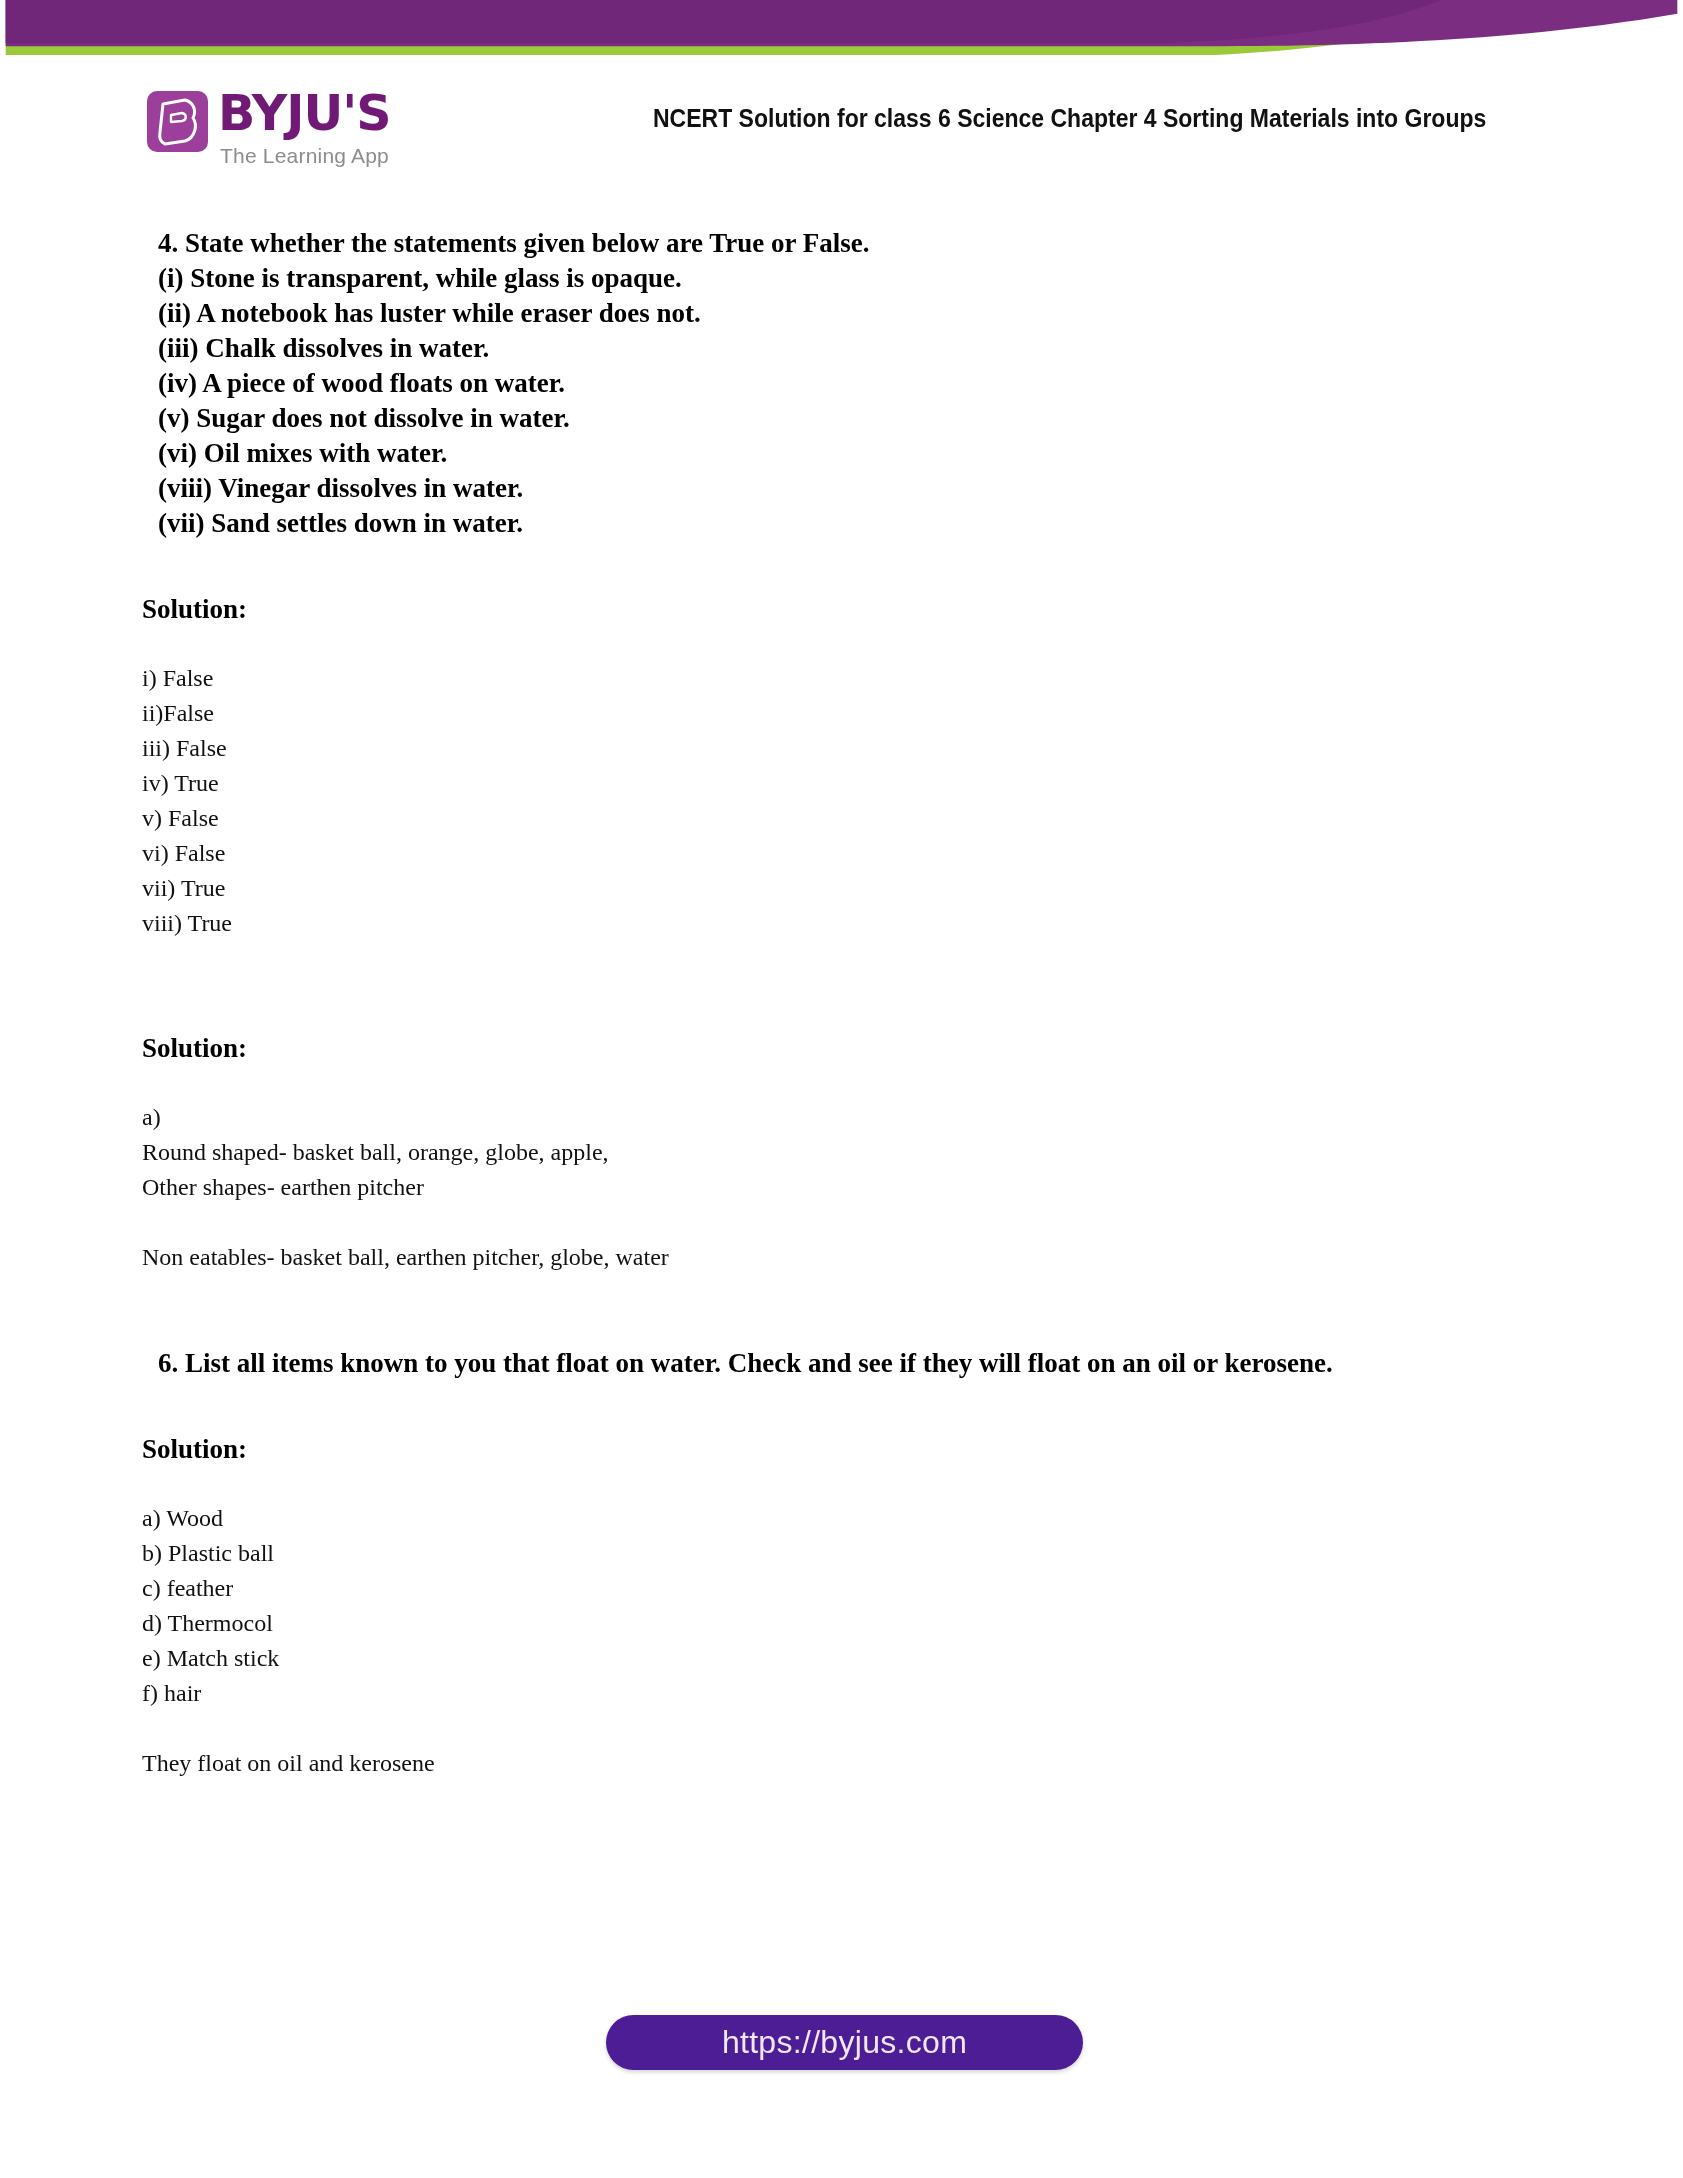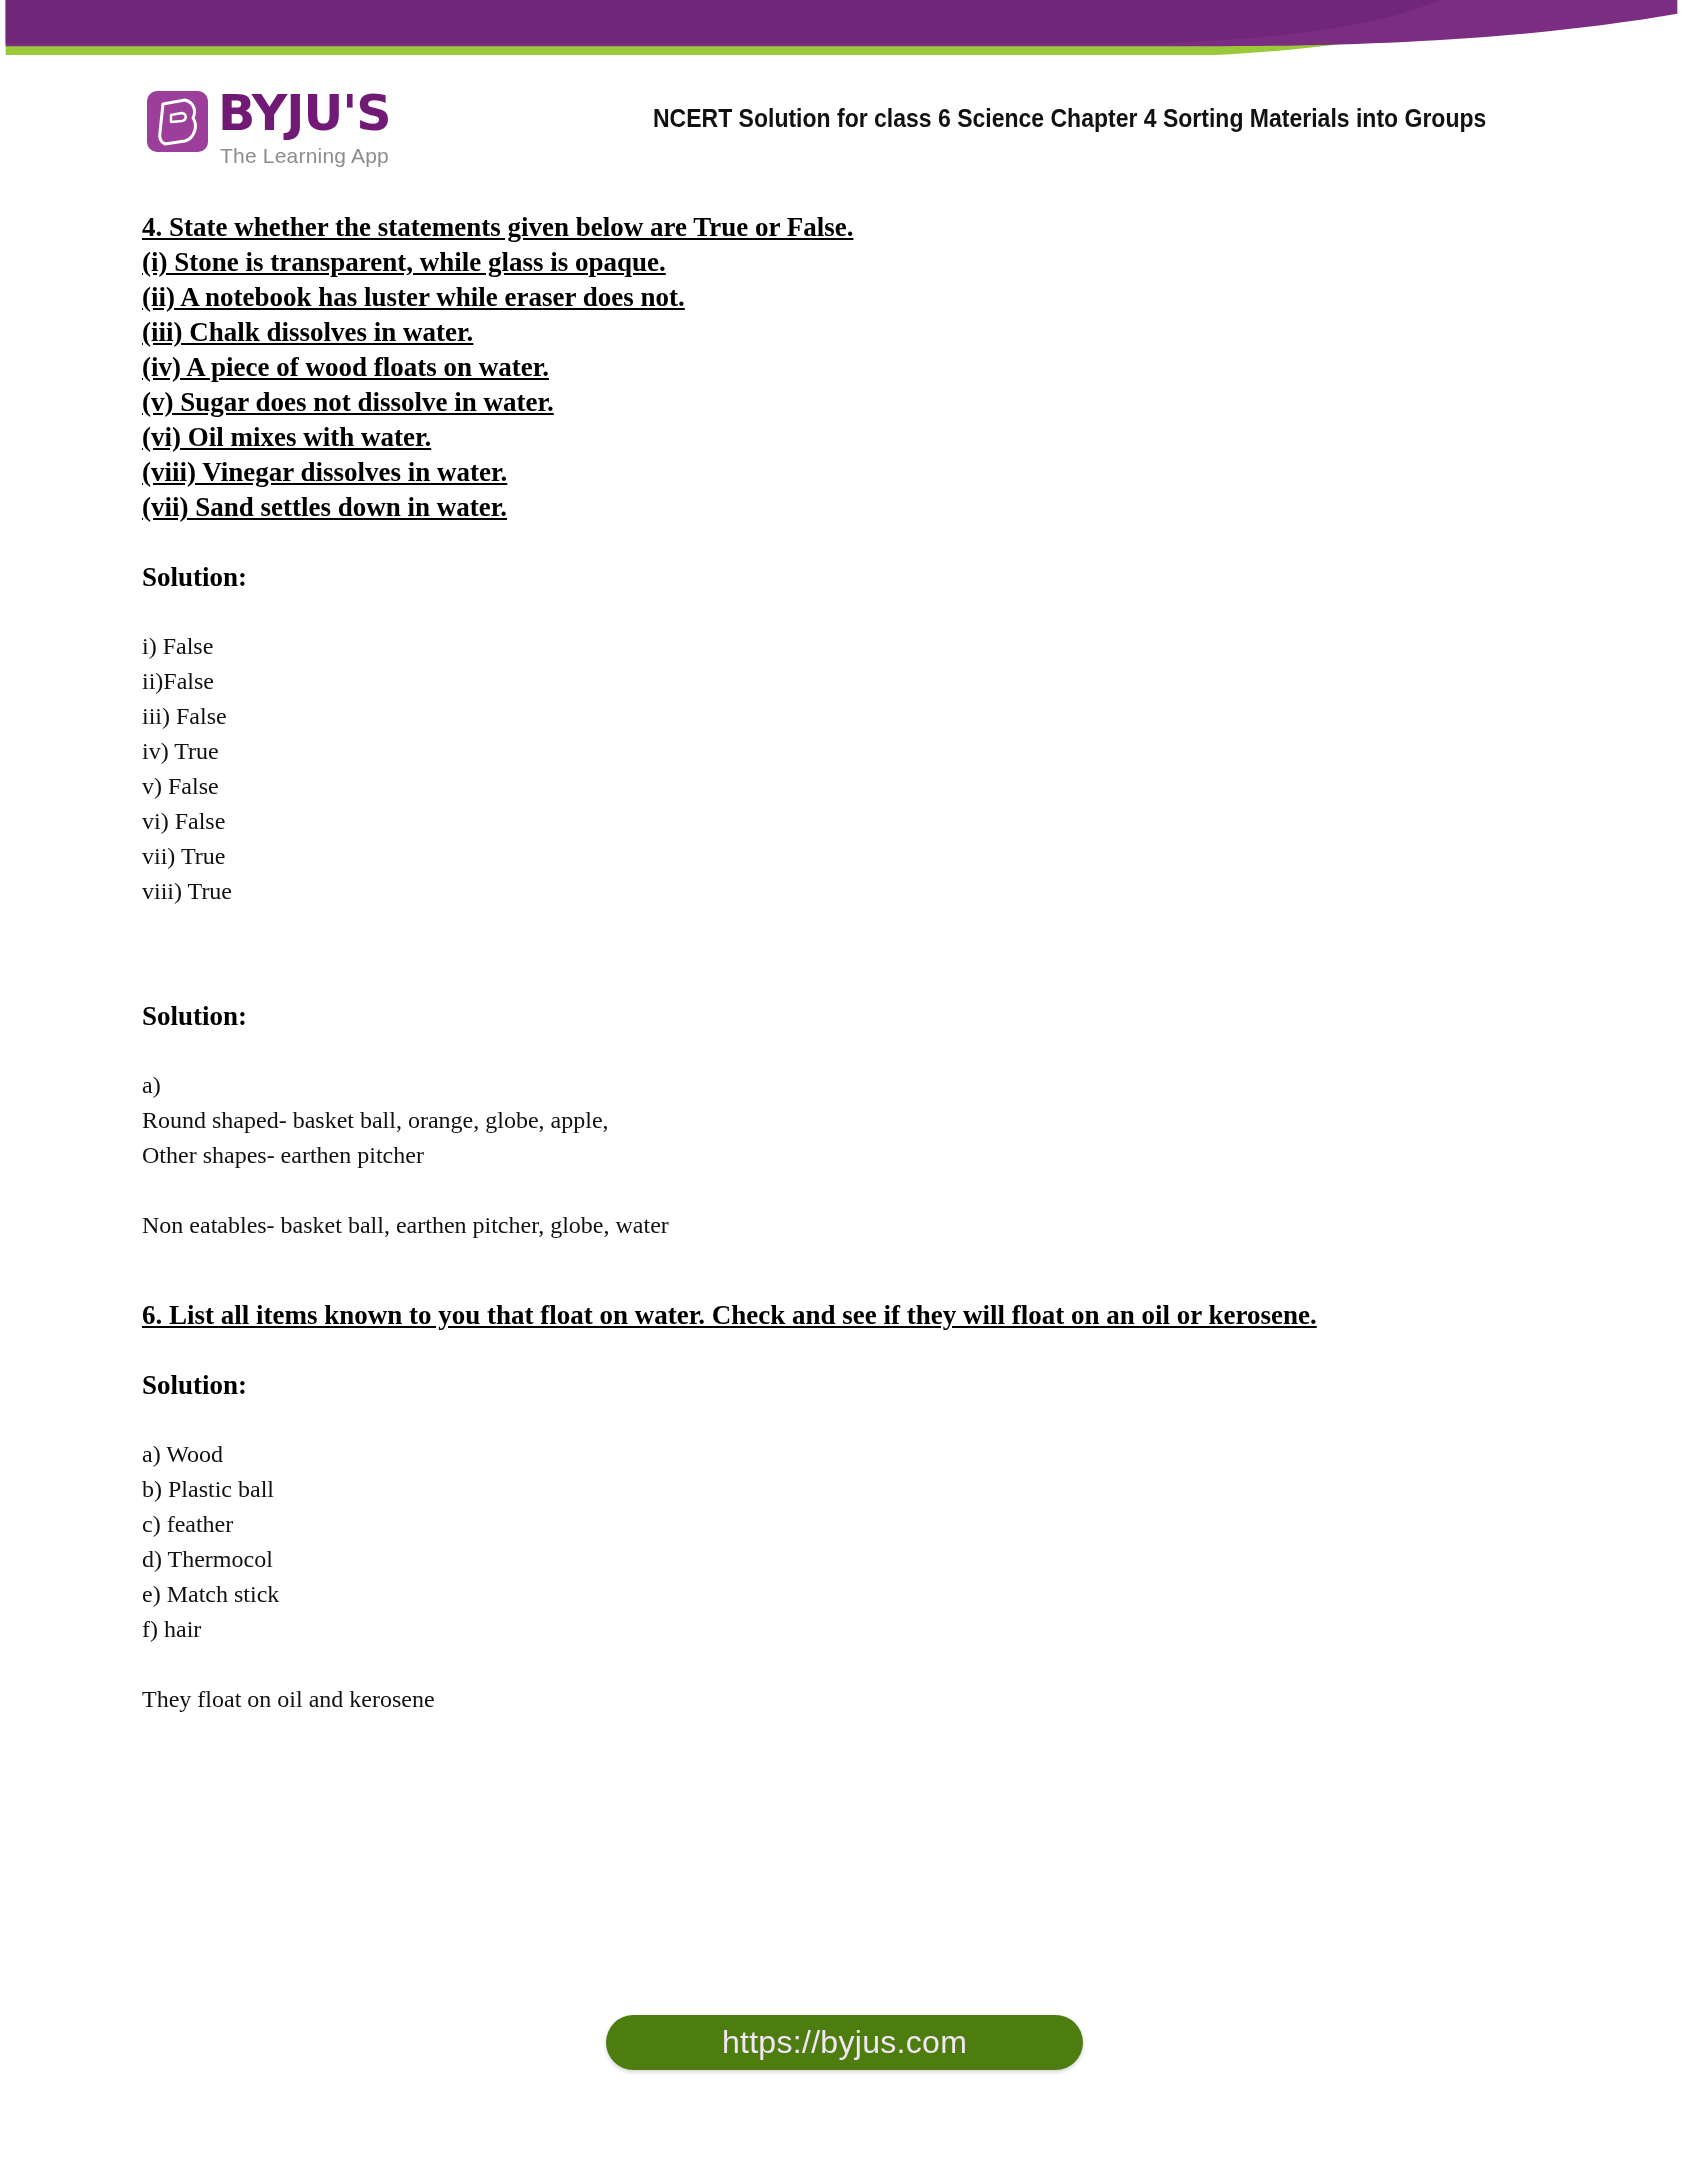--- a/index.html
+++ b/index.html
@@ -79,21 +79,21 @@
     white-space: nowrap;
   }
 
   
   .doc {
     position: absolute;
     left: 142px;
     top: 210px;
     width: 1406px;
   }
-  .q-block { margin: 0; text-decoration: underline; }
+  .q-block { margin: 16px; }
   .q-line {
     font-family: "Liberation Serif", serif;
     font-weight: bold;
     font-size: 27px;
     line-height: 35px;
     color: #000;
     white-space: pre-wrap;
   }
   .sol-head {
     font-family: "Liberation Serif", serif;
@@ -113,21 +113,21 @@
   .gap-md { height: 35px; }
   .gap-lg { height: 36px; }
 
   
   .footer-pill {
     position: absolute;
     left: 606px;
     top: 2015px;
     width: 477px;
     height: 55px;
-    background: #4d7c0f;
+    background: #4c1d95;
     border-radius: 28px;
     display: flex;
     align-items: center;
     justify-content: center;
     box-shadow: 0 2px 4px rgba(0,0,0,0.18);
   }
   .footer-pill-text {
     font-family: "Liberation Sans", sans-serif;
     font-size: 32px;
     color: #f3e6f3;

